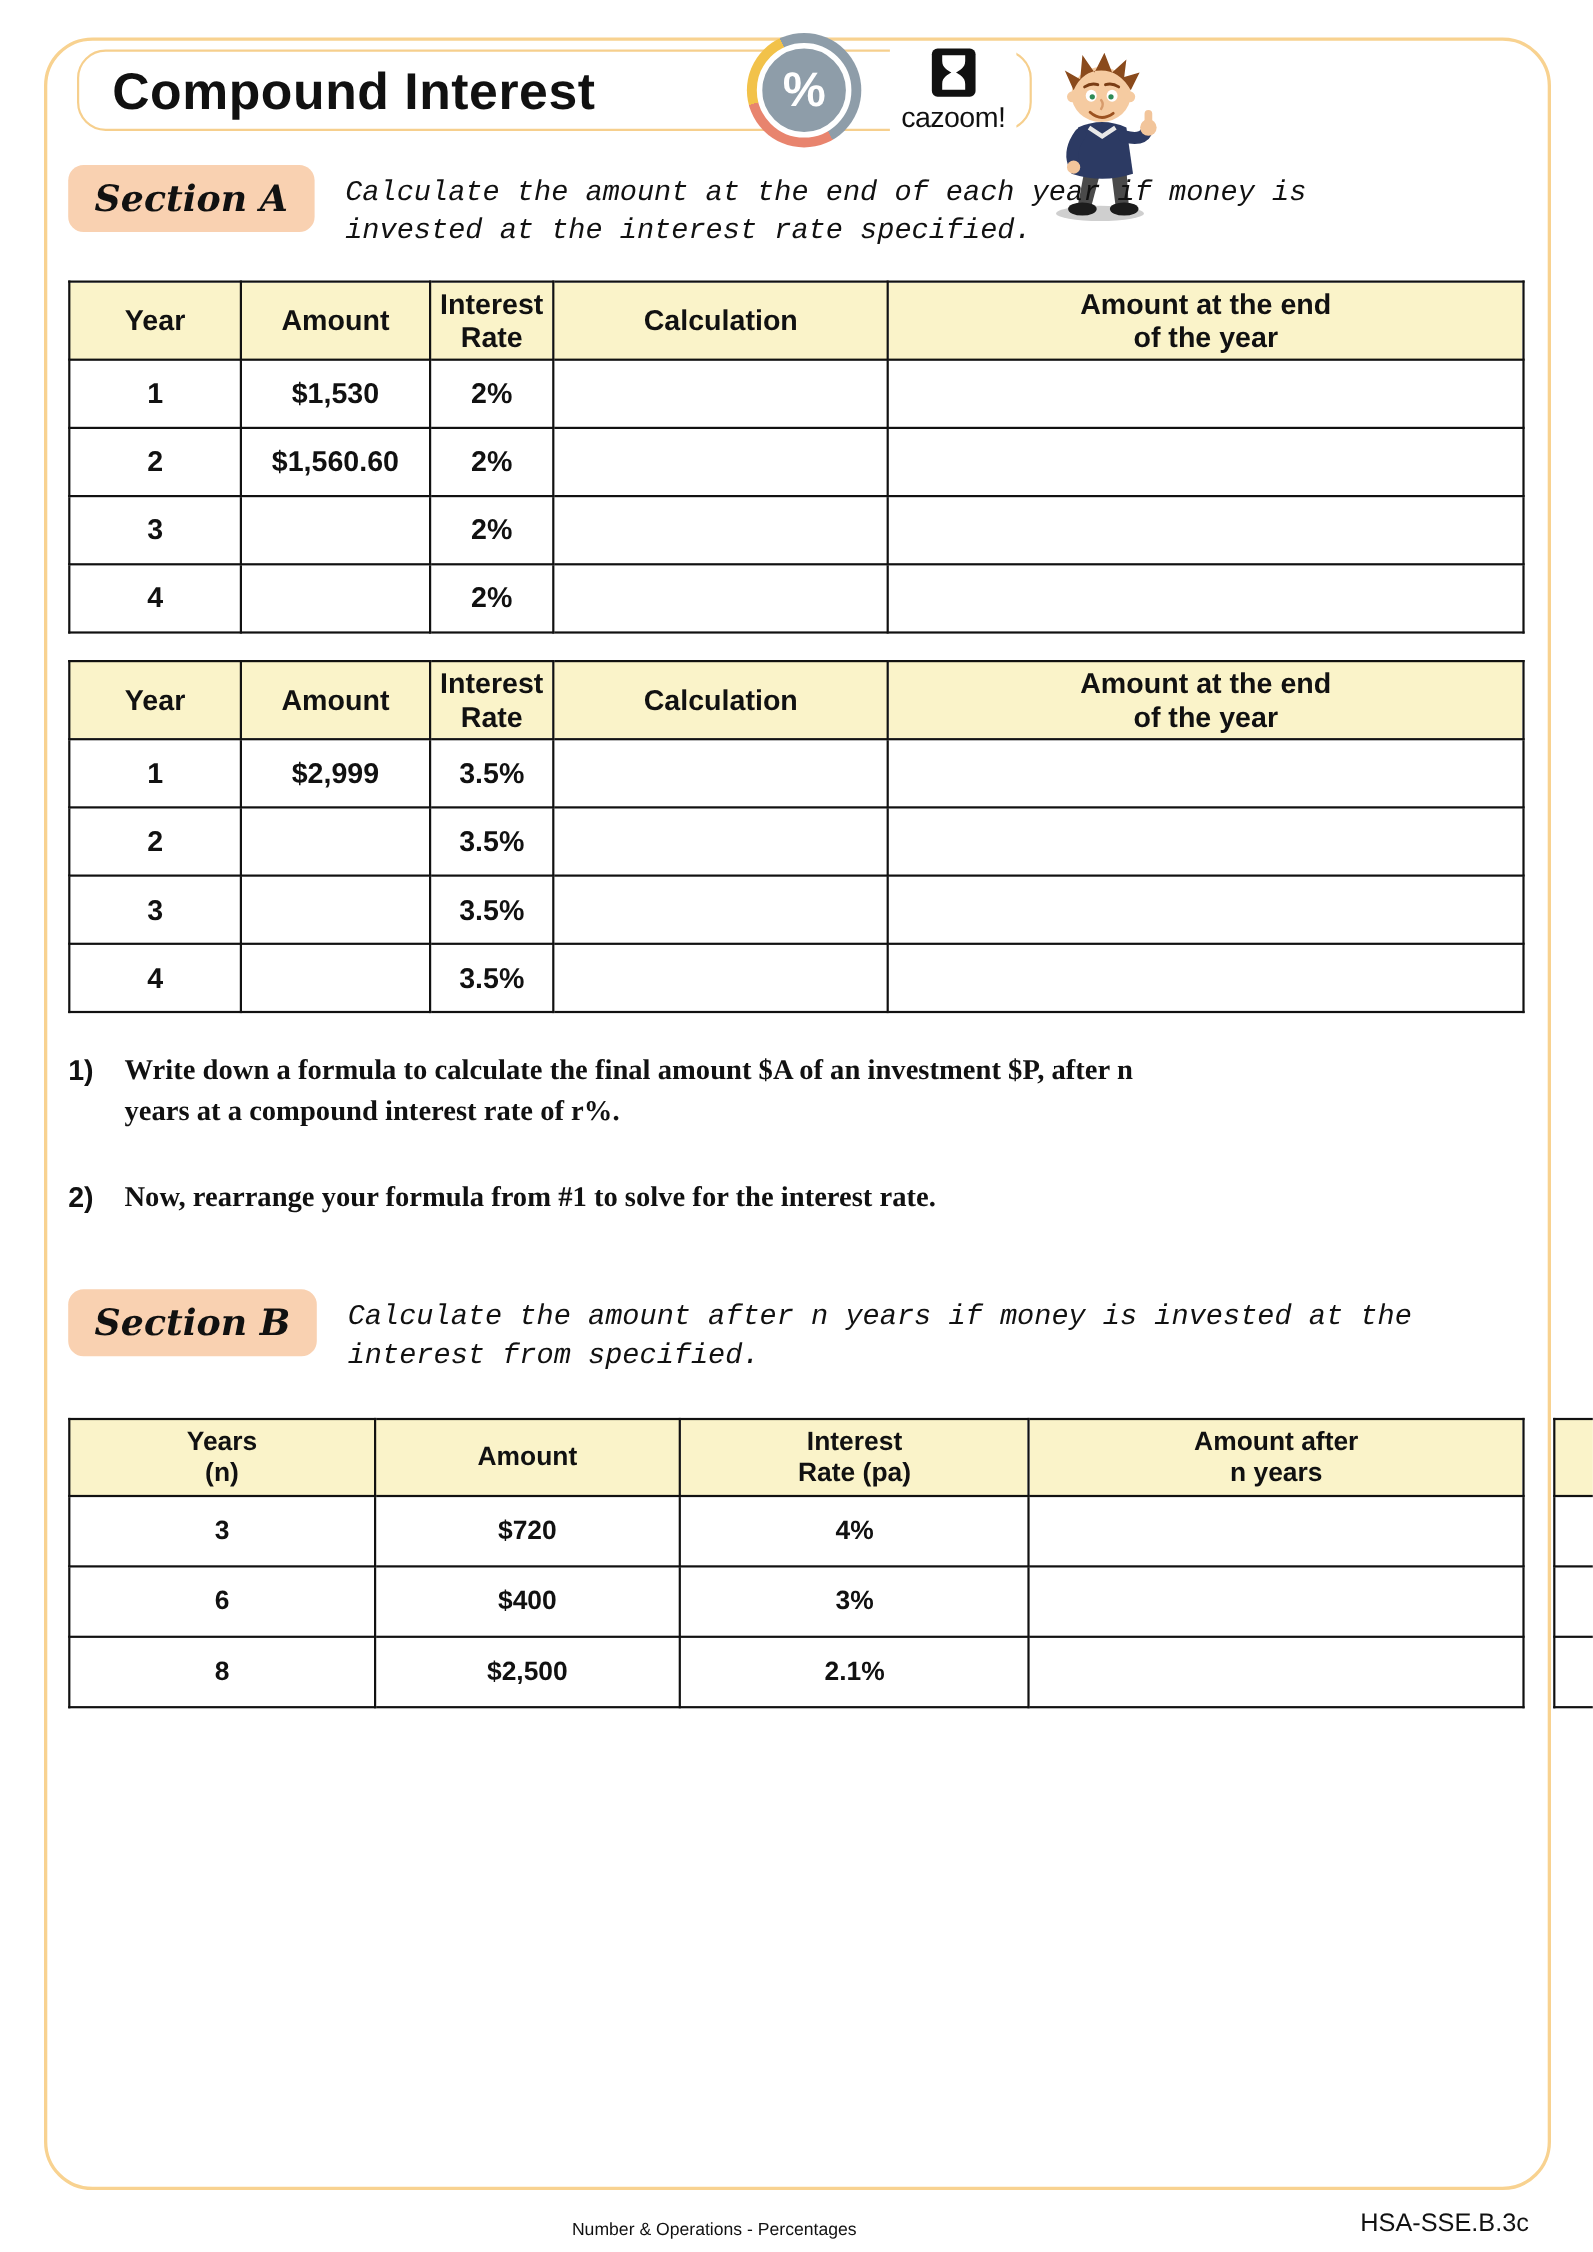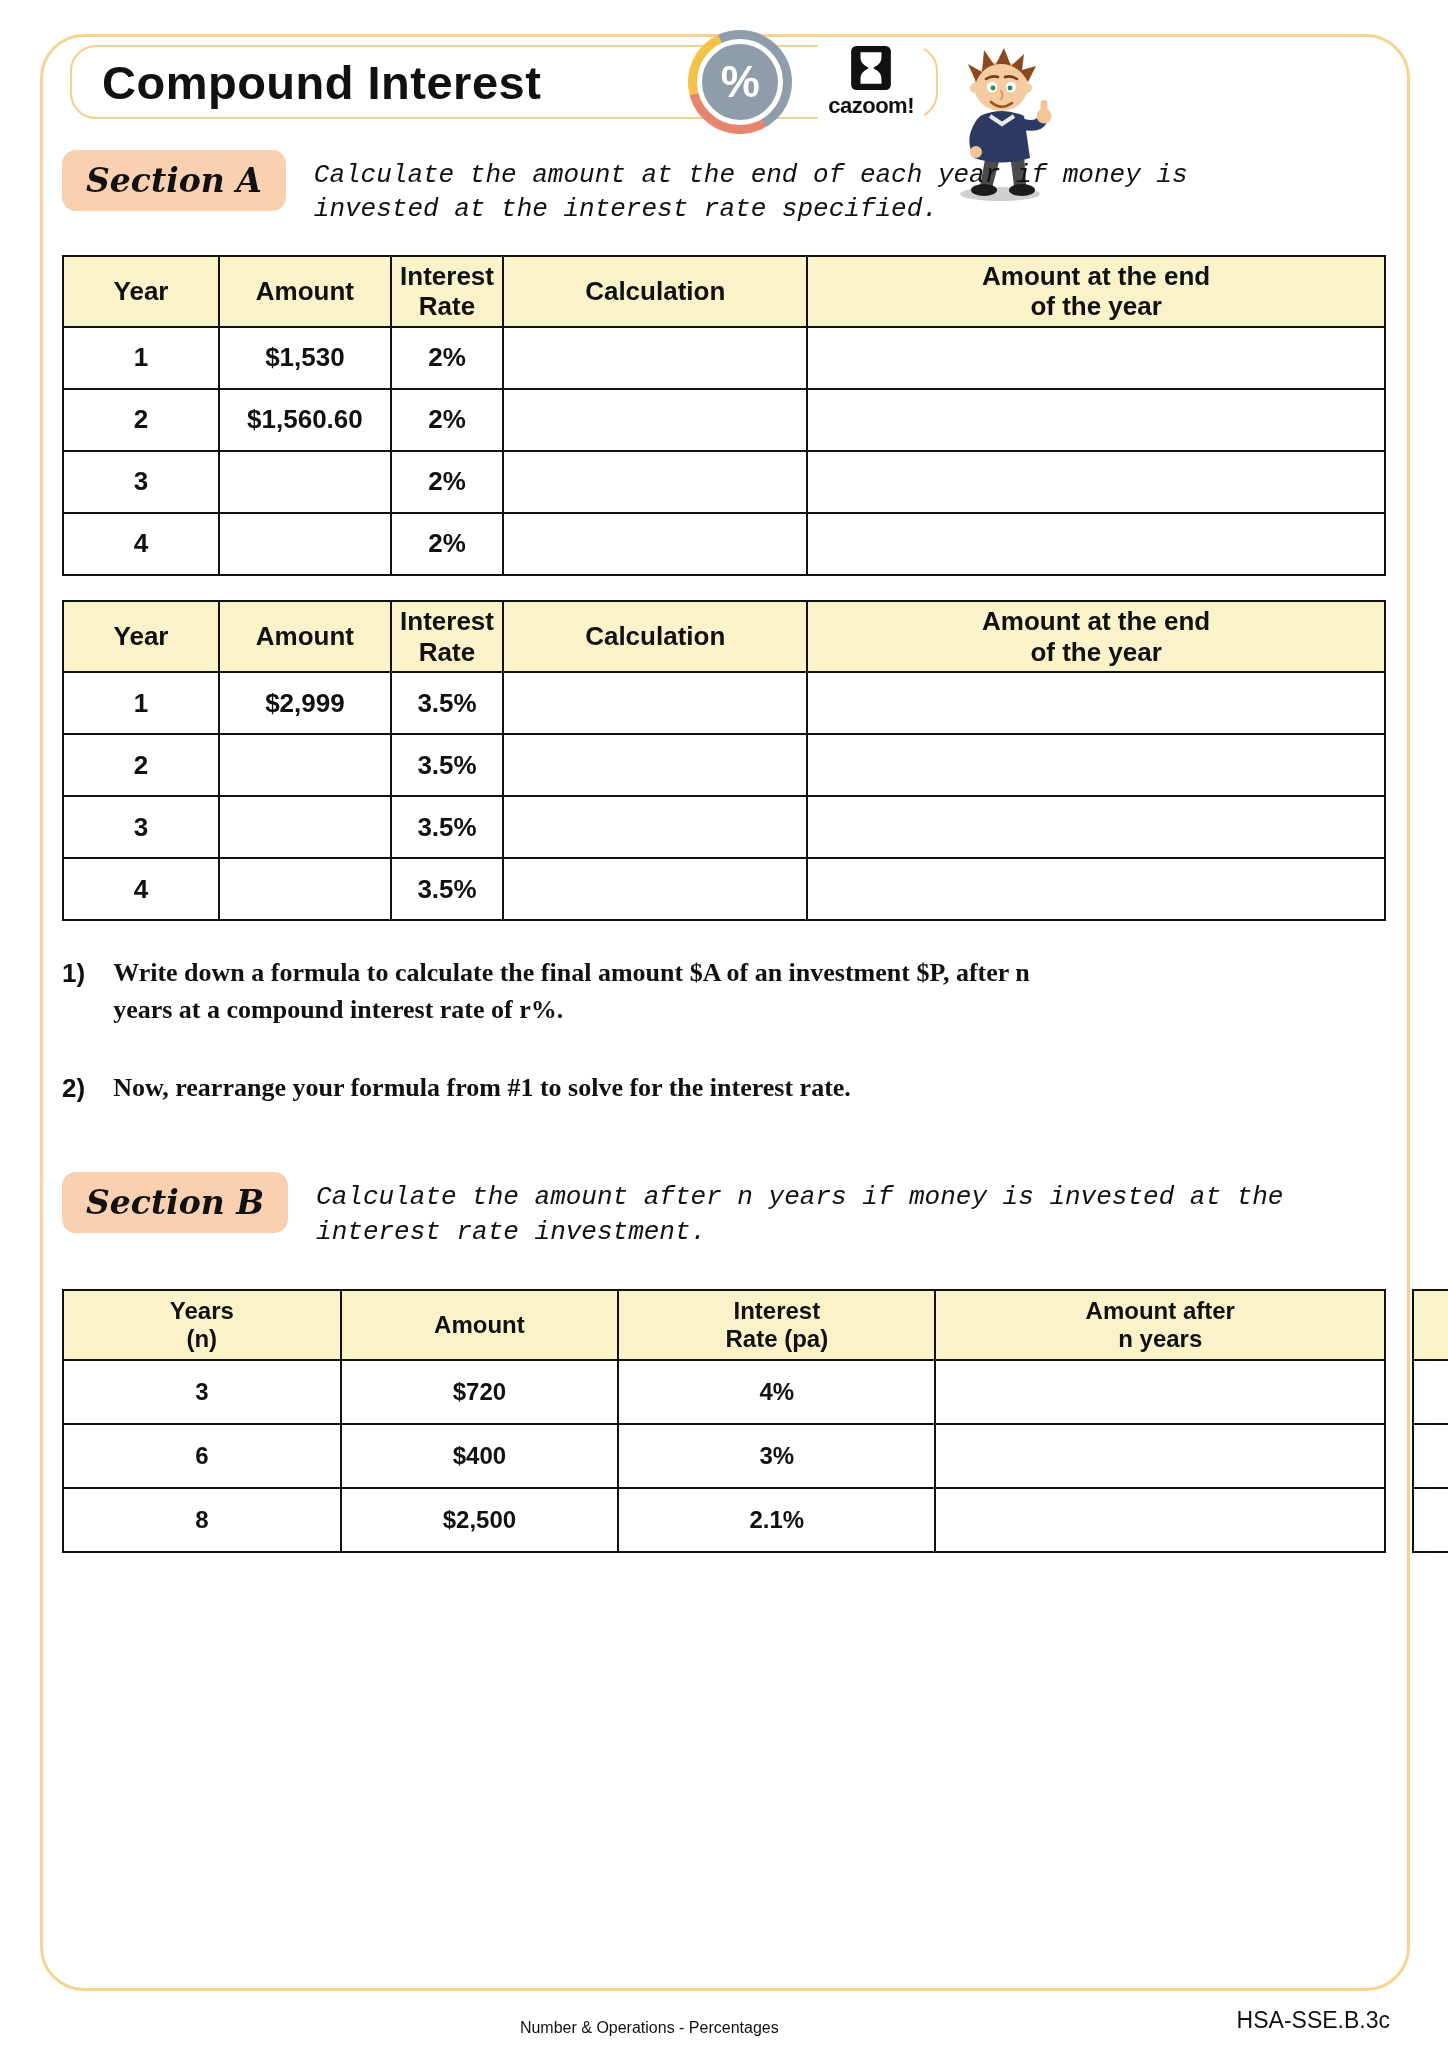--- a/index.html
+++ b/index.html
@@ -18,21 +18,21 @@
   .pct-icon { position: relative; width: 104px; height: 104px; flex: 0 0 auto; }
   .pct-ring { position: absolute; inset: 0; border-radius: 50%;
     background: conic-gradient(from 0deg, #8e9da9 0deg 150deg, #e8846e 150deg 255deg, #f2c24a 255deg 335deg, #8e9da9 335deg 360deg); }
   .pct-inner { position: absolute; inset: 9px; border-radius: 50%; background: #8e9da9;
                border: 5px solid #fff; color: #fff; display: flex; align-items: center;
                justify-content: center; font-size: 44px; font-weight: bold; }
 
   .logo { display: flex; flex-direction: column; align-items: center; gap: 2px;
           background: #fff; padding: 4px 10px; flex: 0 0 auto; }
   .logo-mark { width: 42px; height: 46px; }
-  .logo-text { font-size: 22px; font-weight: bold; letter-spacing: -0.5px; }
+  .logo-text { font-size: 26px; font-weight: normal; letter-spacing: -0.5px; }
 
   .mascot { position: absolute; left: 948px; top: 40px; }
 
   
   .content { position: absolute; left: 62px; top: 150px; width: 1324px; }
 
   .section-row { display: flex; align-items: flex-start; gap: 28px; }
   .pill { background: #f9d1b1; border-radius: 14px; padding: 11px 24px;
           font-family: "DejaVu Serif", serif; font-style: italic; font-weight: bold;
           font-size: 33px; white-space: nowrap; }
@@ -236,21 +236,21 @@
       <span class="q-text">Write down a formula to calculate the final amount $A of an investment $P, after n years at a compound interest rate of r%.</span>
     </div>
 
     <div class="question q2">
       <span class="q-num">2)</span>
       <span class="q-text">Now, rearrange your formula from #1 to solve for the interest rate.</span>
     </div>
 
     <div class="section-row b-row">
       <div class="pill">Section B</div>
-      <div class="instruction">Calculate the amount after n years if money is invested at the interest rate investment.</div>
+      <div class="instruction">Calculate the amount after n years if money is invested at the interest from specified.</div>
     </div>
 
     <div class="b-tables">
       <table class="grid b-table">
         <colgroup>
             <col class="bc-years">
             <col class="bc-amount">
             <col class="bc-rate">
             <col class="bc-after">
           </colgroup>

